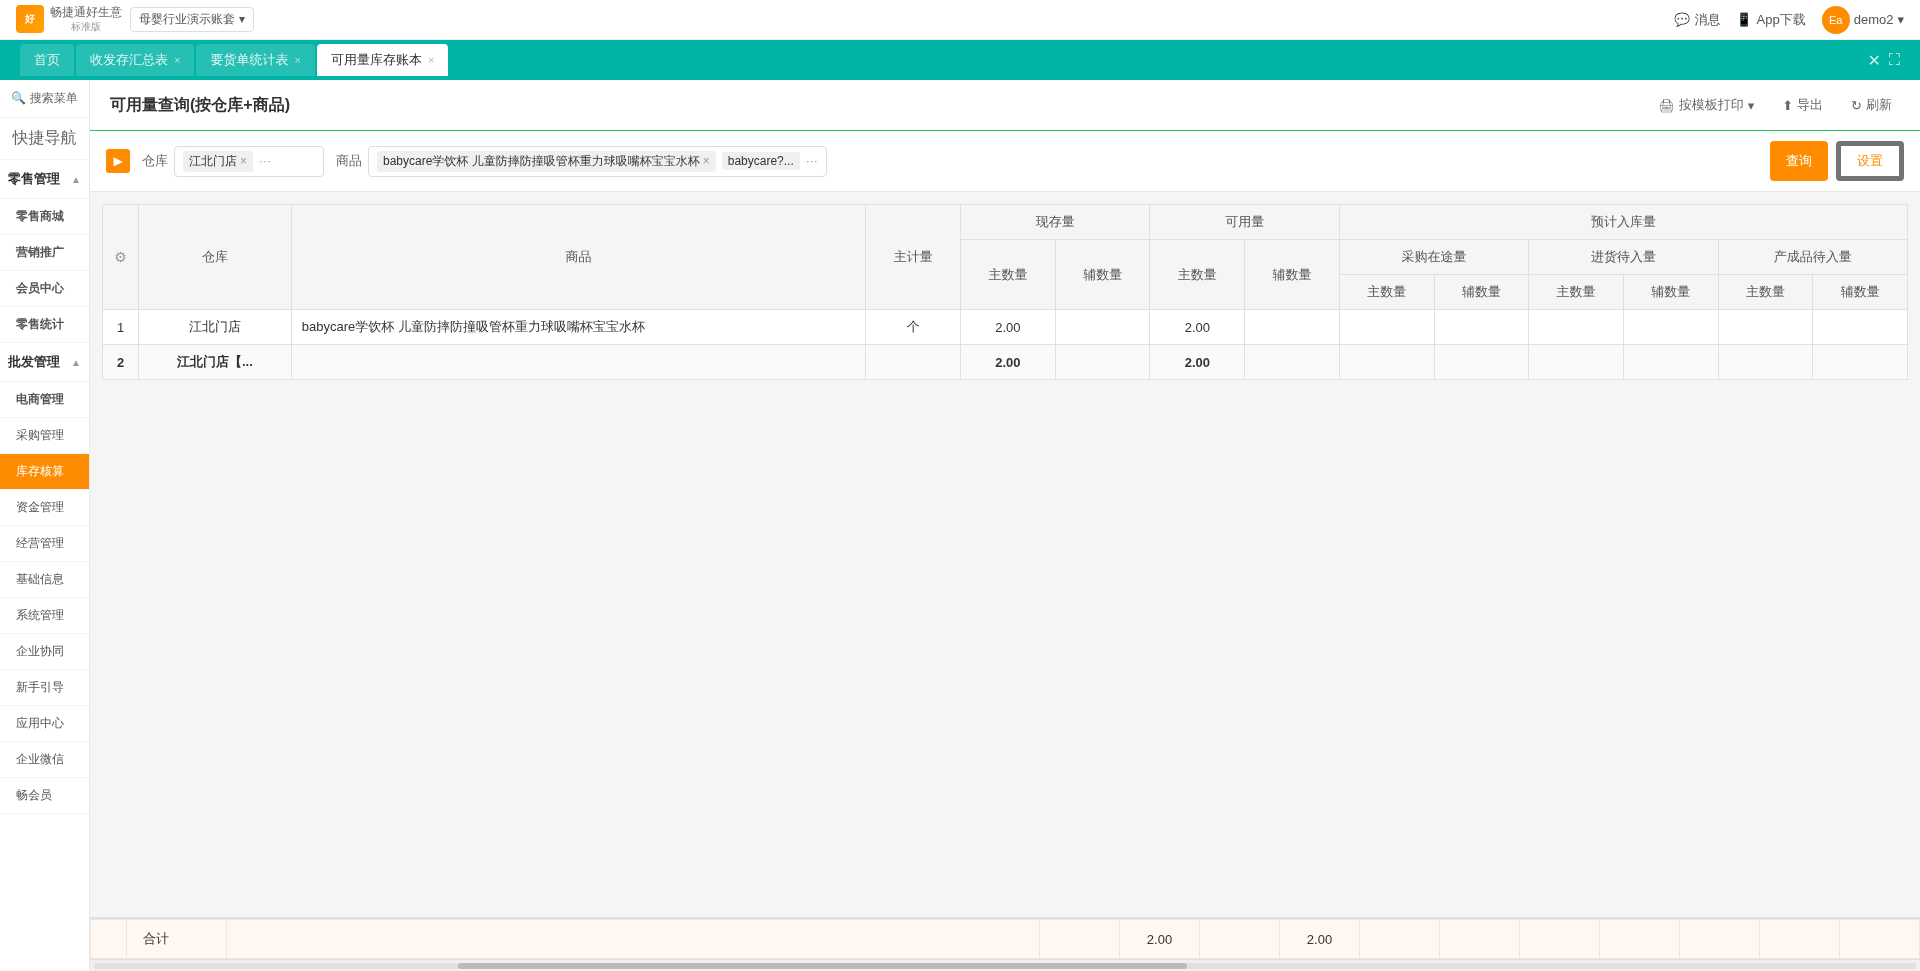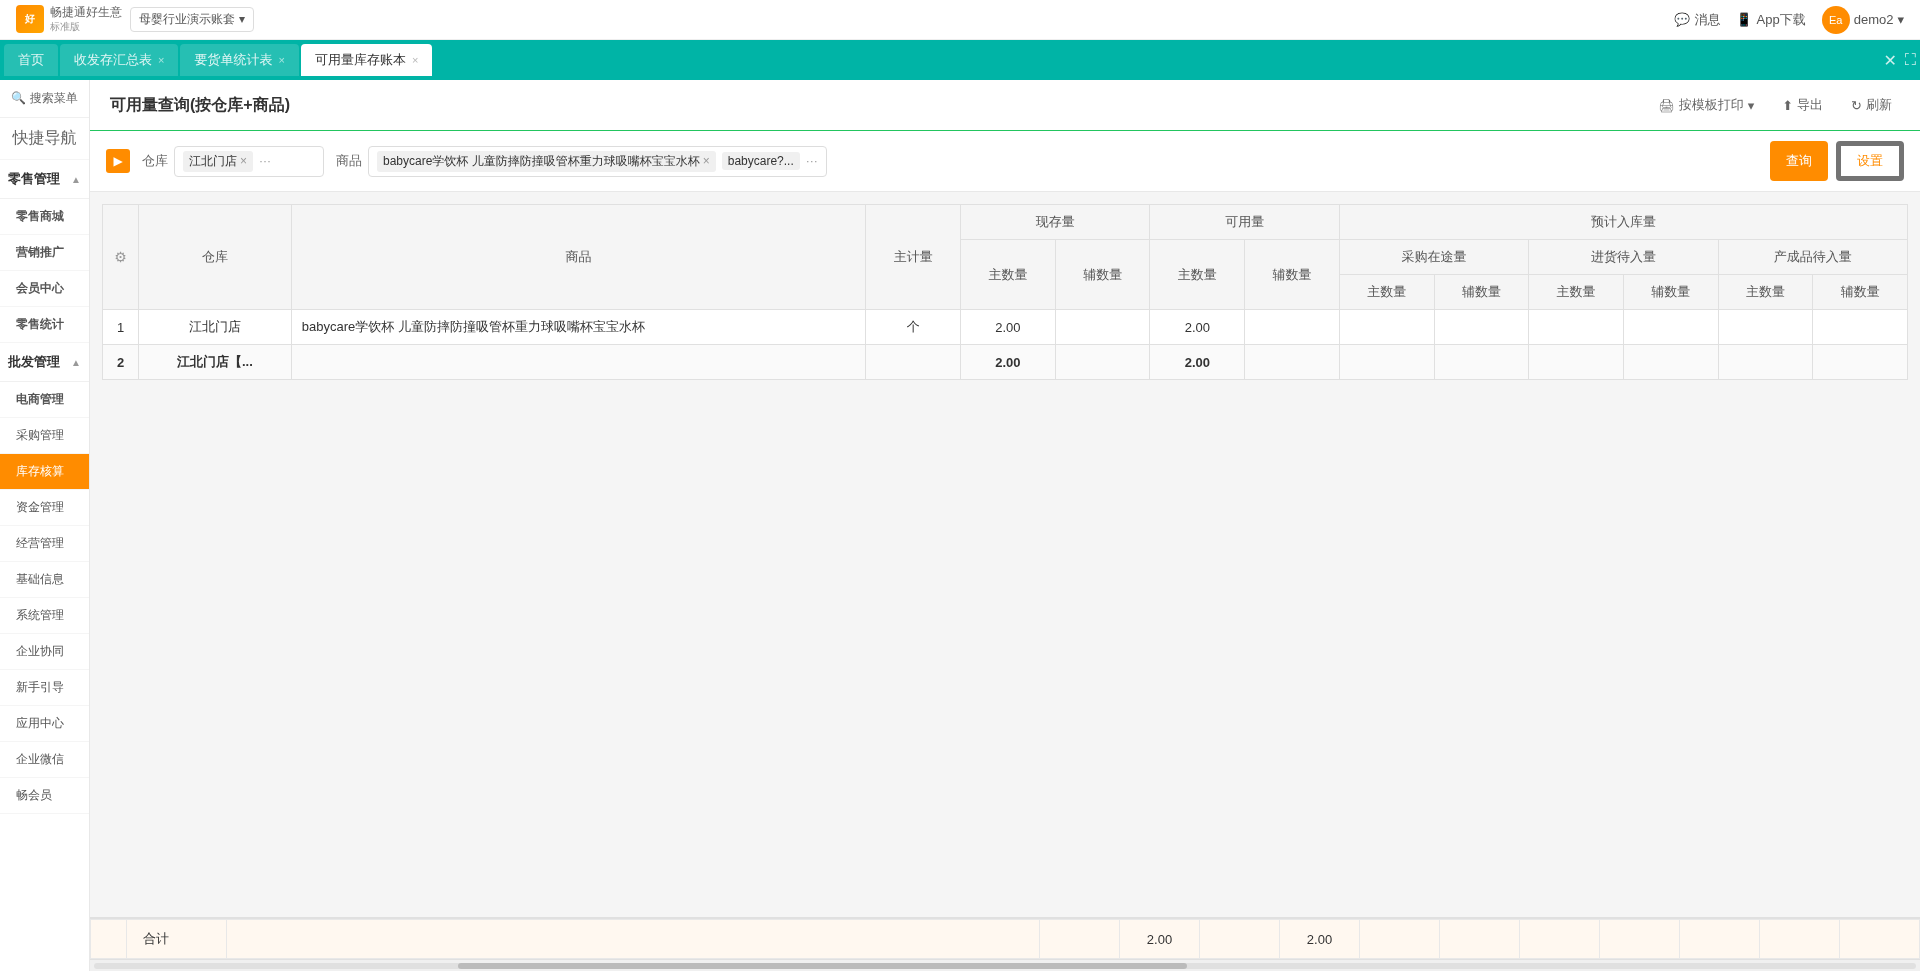--- a/index.html
+++ b/index.html
@@ -39,20 +39,21 @@
       font-weight: bold;
     }
     .logo-text {
       font-size: 12px;
       color: #666;
       line-height: 1.2;
     }
     .logo-sub {
       font-size: 10px;
       color: #999;
+      text-align: center;
     }
     .industry-select {
       display: flex;
       align-items: center;
       gap: 4px;
       border: 1px solid #ddd;
       border-radius: 4px;
       padding: 3px 8px;
       cursor: pointer;
       font-size: 12px;
@@ -83,21 +84,21 @@
       color: #fff;
       font-size: 11px;
     }
 
     
     .nav-tabs {
       background: #00b4a6;
       height: 40px;
       display: flex;
       align-items: center;
-      padding: 0 4px;
+      padding: 0 20px;
       flex-shrink: 0;
       gap: 2px;
     }
     .nav-tab {
       height: 32px;
       padding: 0 14px;
       display: flex;
       align-items: center;
       gap: 6px;
       border-radius: 4px 4px 0 0;

